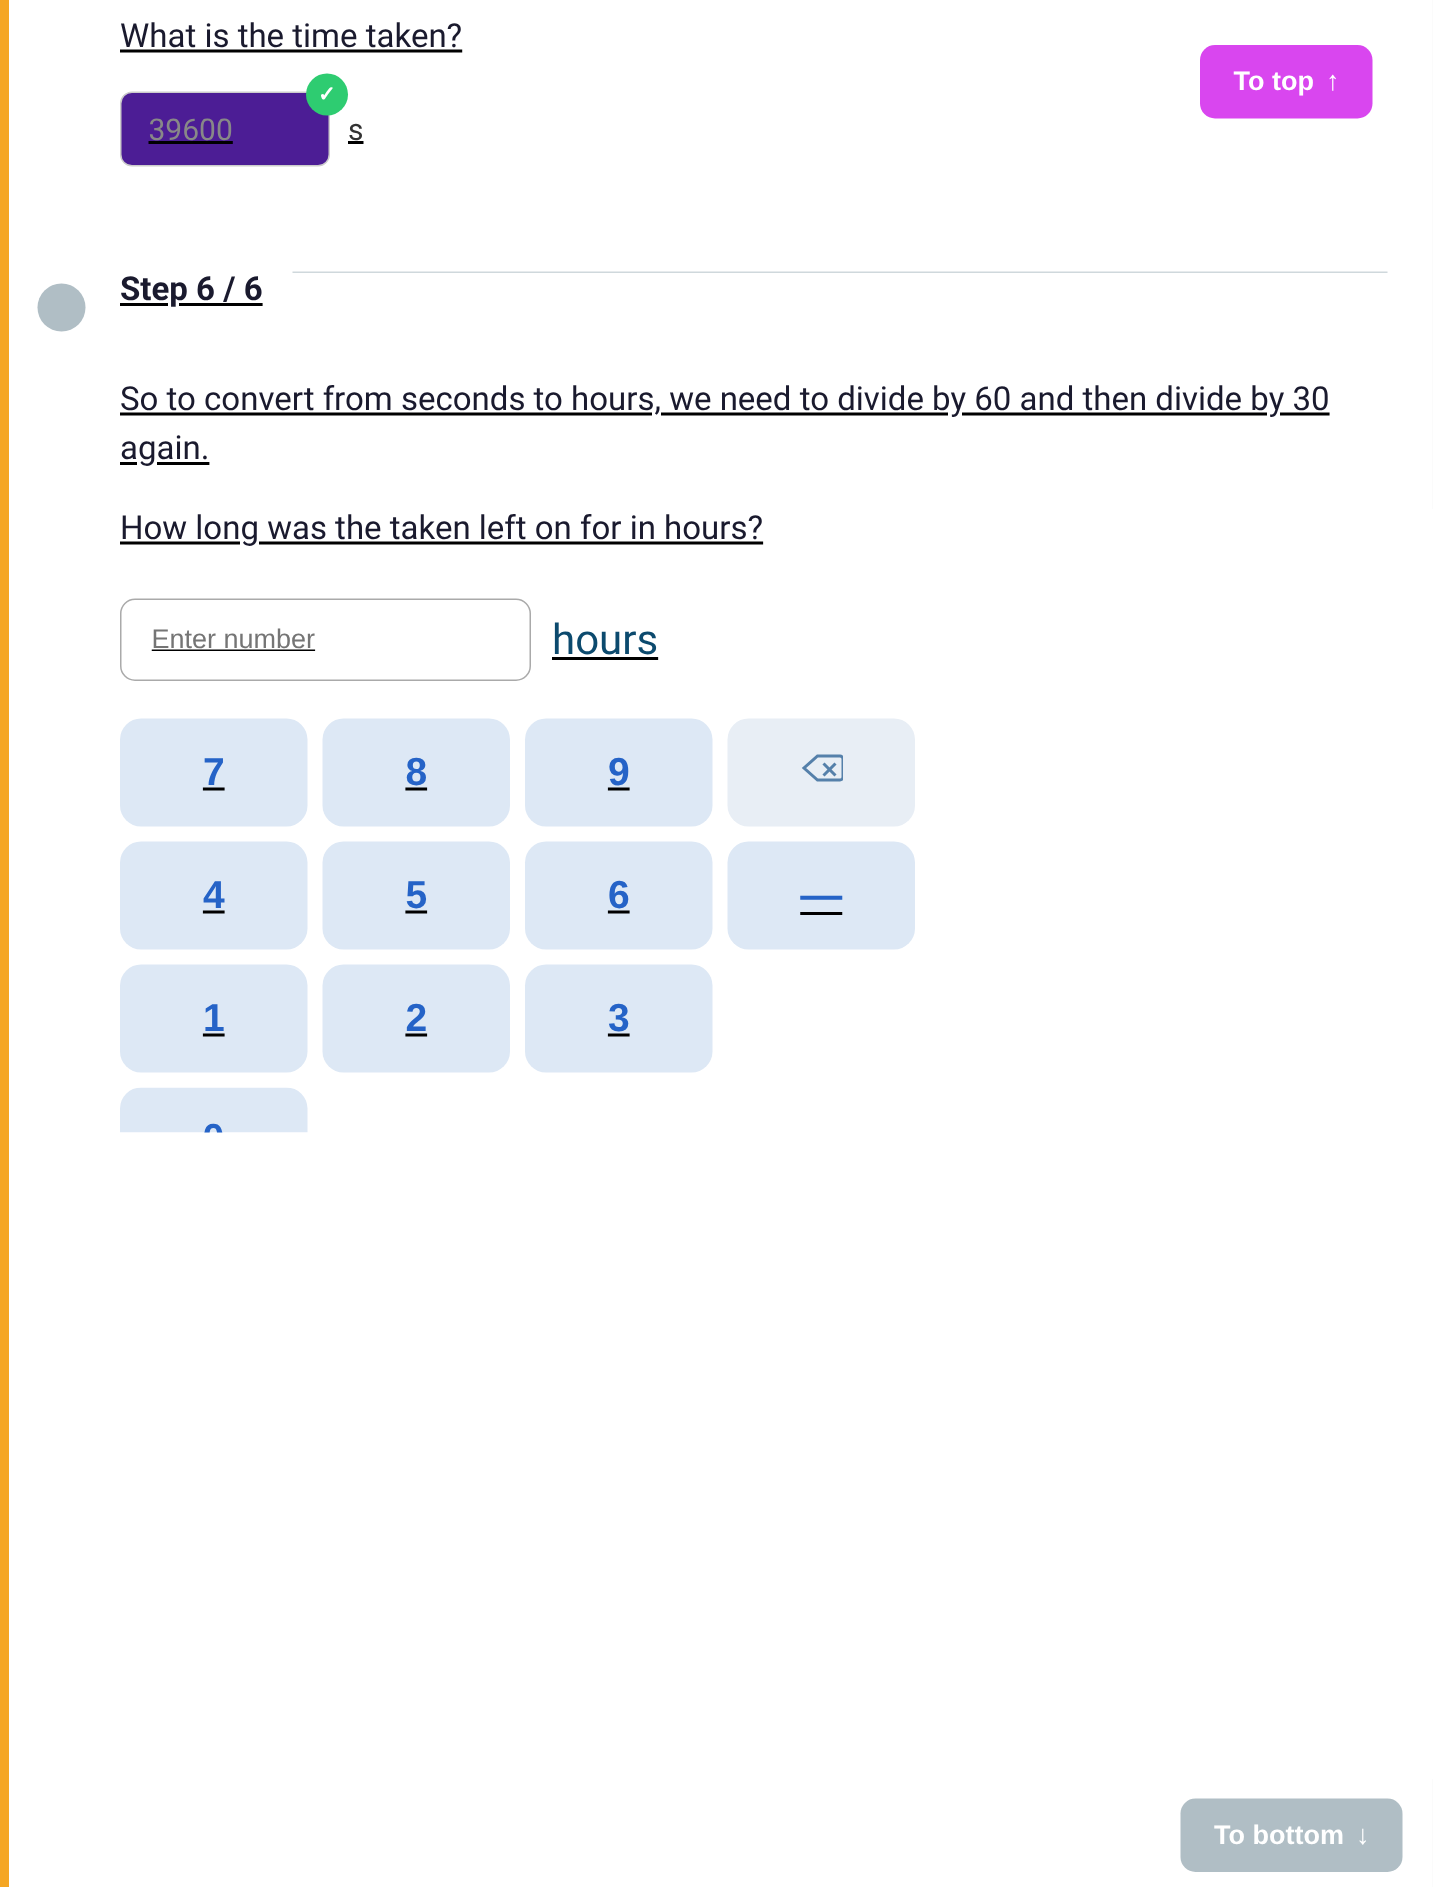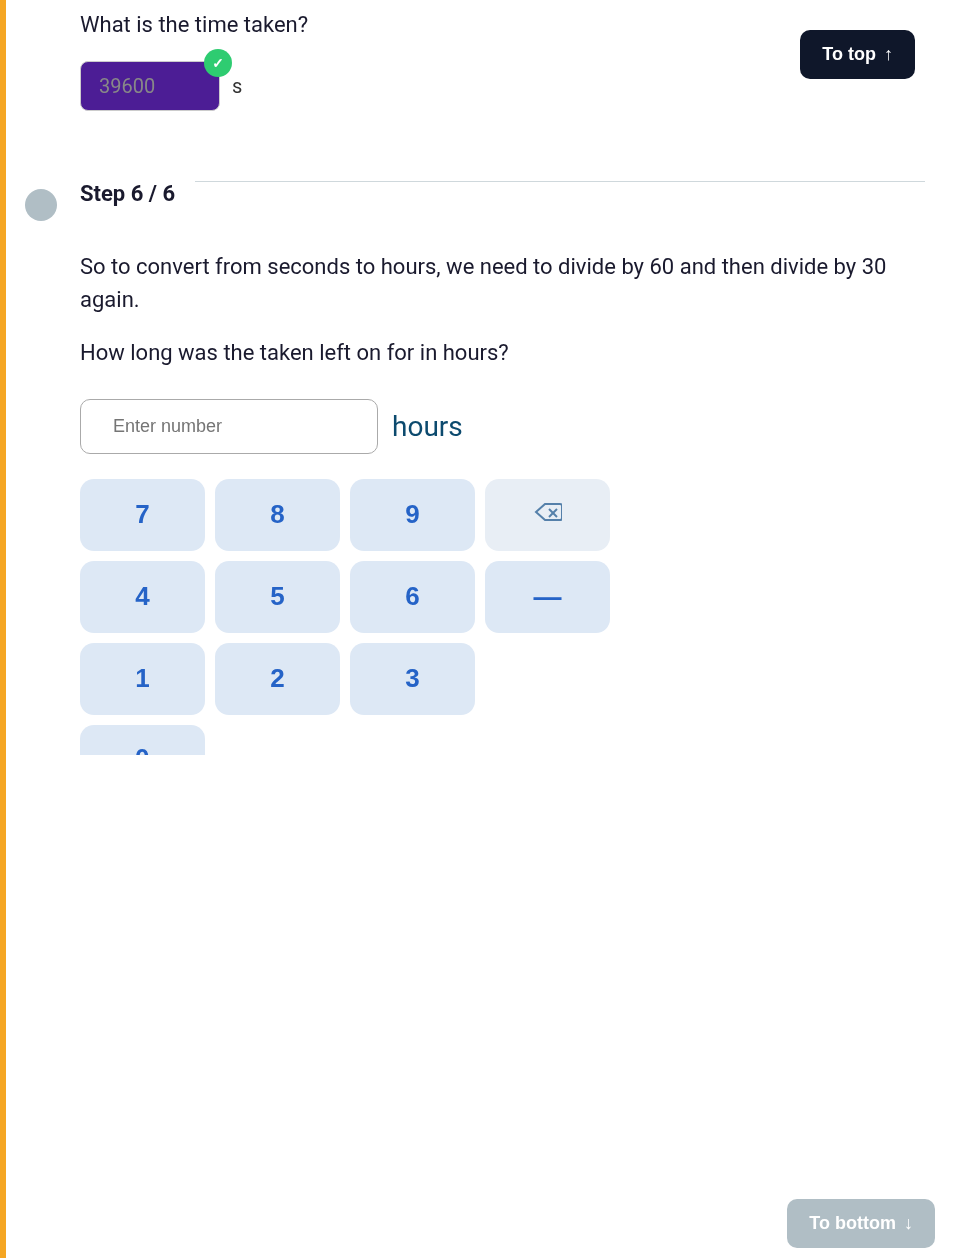--- a/index.html
+++ b/index.html
@@ -14,20 +14,21 @@
     }
 
     .page-container {
       width: 955px;
       min-height: 1258px;
       background: #ffffff;
       position: relative;
       padding-left: 80px;
       padding-right: 30px;
       padding-top: 0;
+      text-decoration: underline;
     }
 
     
     .left-bar {
       position: absolute;
       left: 0;
       top: 0;
       width: 6px;
       height: 100%;
       background: #f5a623;
@@ -89,21 +90,21 @@
     .unit-label {
       font-size: 20px;
       color: #333;
     }
 
     
     .to-top-btn {
       position: absolute;
       top: 30px;
       right: 10px;
-      background: #0f172a;
+      background: #d946ef;
       border: none;
       border-radius: 10px;
       padding: 14px 22px;
       font-size: 18px;
       font-weight: 600;
       color: #ffffff;
       cursor: pointer;
       display: flex;
       align-items: center;
       gap: 8px;
@@ -174,21 +175,21 @@
 
     .answer-input-row {
       display: flex;
       align-items: center;
       gap: 14px;
     }
 
     .number-input-box {
       border: 1.5px solid #aaa;
       border-radius: 10px;
-      padding: 16px 32px;
+      padding: 16px 20px;
       font-size: 18px;
       color: #aaa;
       min-width: 200px;
       background: #fff;
       outline: none;
     }
 
     .answer-unit {
       font-size: 28px;
       color: #0c4a6e;

